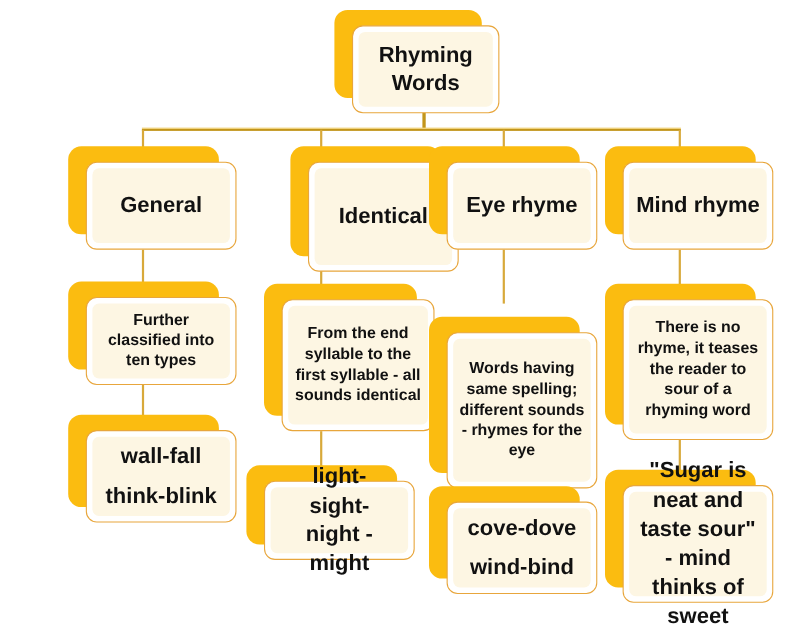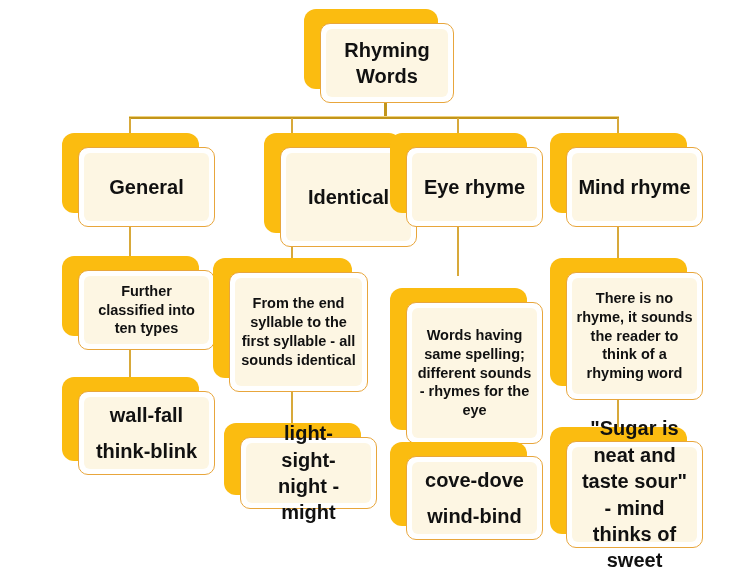--- a/index.html
+++ b/index.html
@@ -58,21 +58,21 @@
     background:linear-gradient(to bottom,#EFD27E 1px,var(--connector-dark) 1px);
   }
 
   
   #n-root  {left:320px;top:23px; width:134px;height:80px;}
   #n-h1    {left:78px; top:147px;width:137px;height:80px;}
   #n-h2    {left:240px;top:147px;width:137px;height:100px;margin-left:40px;}
   #n-h3    {left:406px;top:147px;width:137px;height:80px;}
   #n-h4    {left:566px;top:147px;width:137px;height:80px;border-radius:17px;}
   #n-d1    {left:78px; top:270px;width:137px;height:80px;}
-  #n-d2    {left:229px;top:272px;width:139px;height:120px;}
+  #n-d2    {left:256px;top:272px;width:139px;height:120px;}
   #n-d3    {left:406px;top:273px;width:137px;height:142px;margin-top:29px;}
   #n-d4    {left:566px;top:272px;width:137px;height:128px;}
   #n-e1    {left:78px; top:391px;width:137px;height:84px;}
   #n-e2    {left:240px;top:437px;width:137px;height:72px;}
   #n-e3    {left:406px;top:456px;width:137px;height:84px;border-radius:32px;}
   #n-e4    {left:566px;top:441px;width:137px;height:107px;}
 
   
   #c-stub  {left:384px;top:102px;width:3px;height:16px;}
   #c-hline {left:129px;top:116px;width:490px;}
@@ -172,21 +172,21 @@
     <div class="box">
       <div class="inner">
           <span>Words having same spelling; different sounds - rhymes for the eye</span>
         </div>
     </div>
   </div>
   <div class="node desc" id="n-d4">
     <div class="shadow"></div>
     <div class="box">
       <div class="inner">
-          <span>There is no rhyme, it sounds the reader to think of a rhyming word</span>
+          <span>There is no rhyme, it teases the reader to sour of a rhyming word</span>
         </div>
     </div>
   </div>
 
   <div class="node" id="n-e1">
     <div class="shadow"></div>
     <div class="box">
       <div class="inner">
         <p>wall-fall</p>
         <p>think-blink</p>

